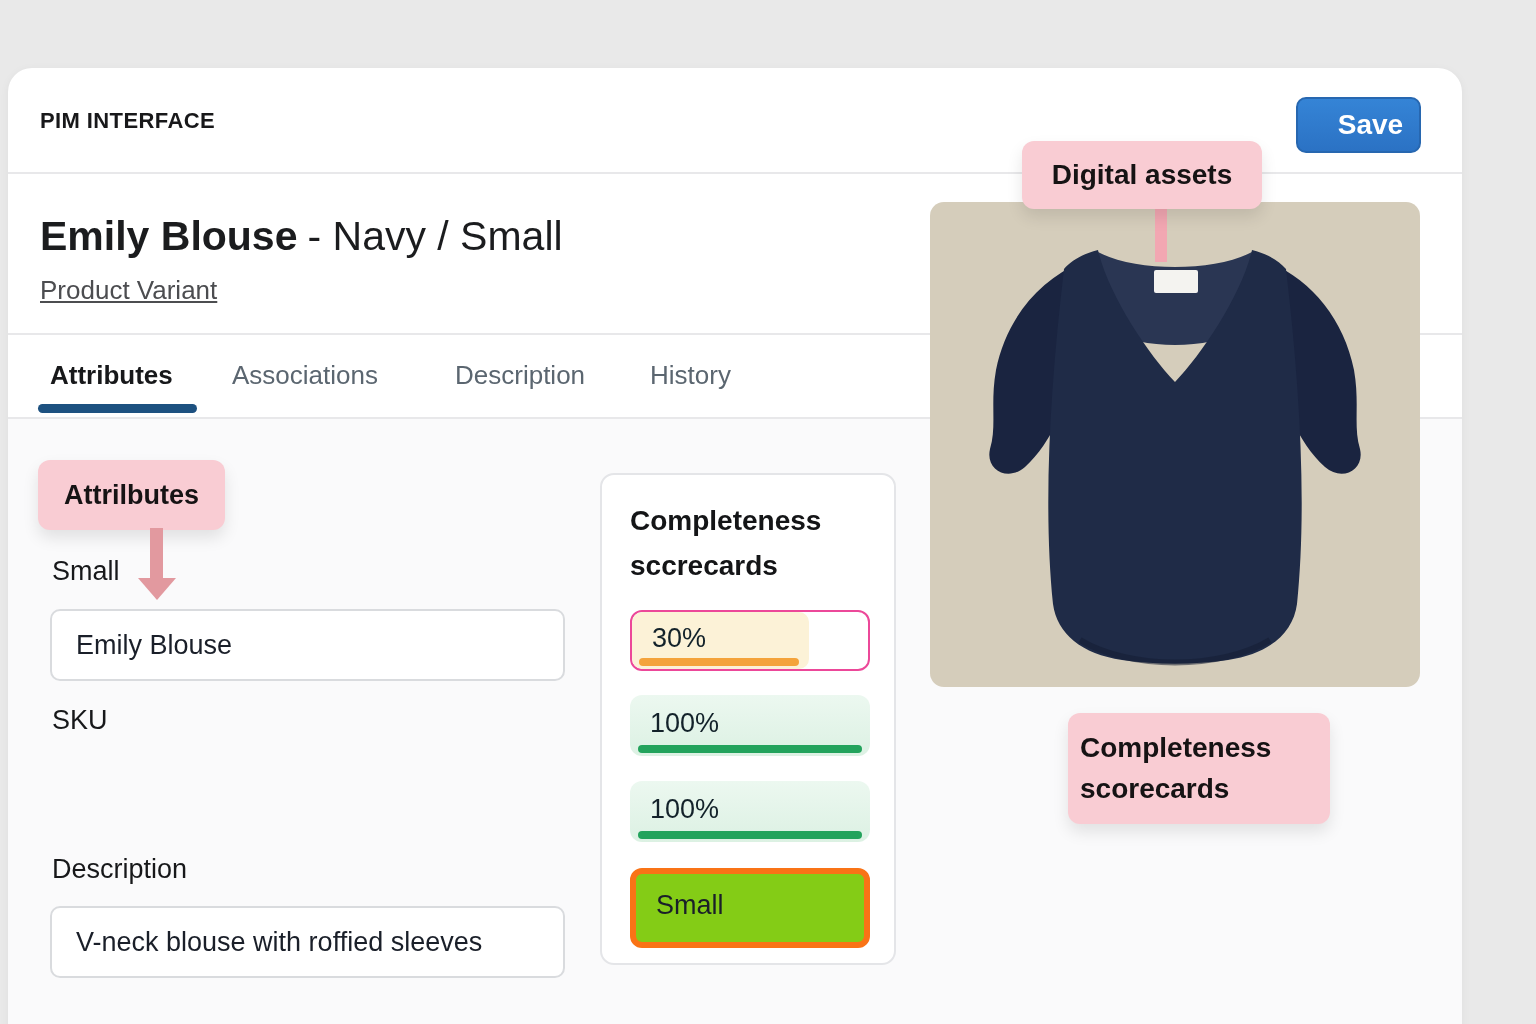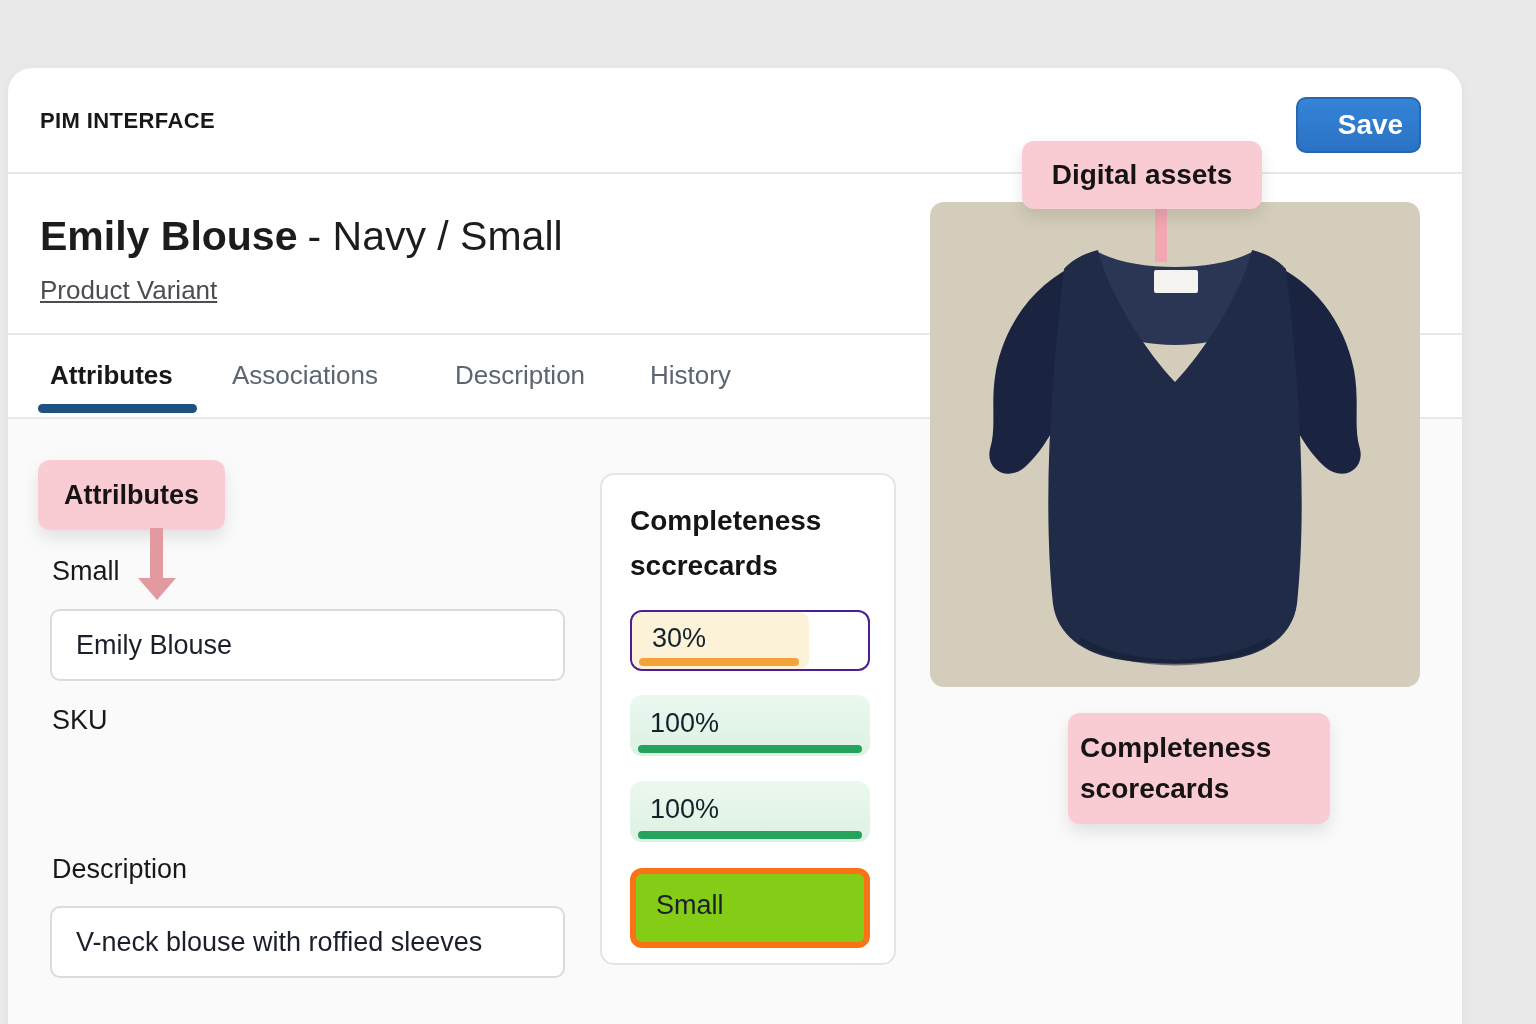--- a/index.html
+++ b/index.html
@@ -67,21 +67,21 @@
     font-family:inherit; font-size:27px; color:#1a1f29; padding:0 24px; z-index:2; }
   .ti-name { top:541px; } .ti-sku { top:689px; color:#707883; } .ti-desc { top:838px; }
 
   
   .panel { position:absolute; left:592px; top:384px; width:296px; height:492px;
     background:#ffffff; border:2px solid #e4e5e8; border-radius:14px; z-index:2;margin-top:21px; }
   .panel-title { position:absolute; left:28px; top:24px; width:245px;
     font-size:28px; font-weight:600; color:#141517; line-height:1.6; }
   .score-card { position:absolute; left:28px; width:240px; height:61px;
     border-radius:12px; overflow:hidden; }
-  .sc1 { top:135px; border:2px solid #4c1d95; background:#ffffff; }
+  .sc1 { top:135px; border:2px solid #ec4899; background:#ffffff; }
   .sc2 { top:220px; background:linear-gradient(#ecf8f0,#dcf1e3); }
   .sc3 { top:306px; background:linear-gradient(#ecf8f0,#dcf1e3); }
   .sc4 { top:393px; height:80px; border:6px solid #f97316; background:#84cc16; }
   .sc-fill-warn { position:absolute; left:0; top:0; width:75%; height:100%;
     background:#fcf2d7; border-radius:10px; }
   .sc-bar { position:absolute; bottom:3px; height:8px; border-radius:4px; }
   .bar-warn { left:7px; width:160px; background:#f4a33b; }
   .bar-ok { left:8px; width:224px; background:#23a35c; }
   .sc-value { position:absolute; left:20px; top:50%; transform:translateY(-58%);
     font-size:27px; color:#13222a; font-weight:500; }

